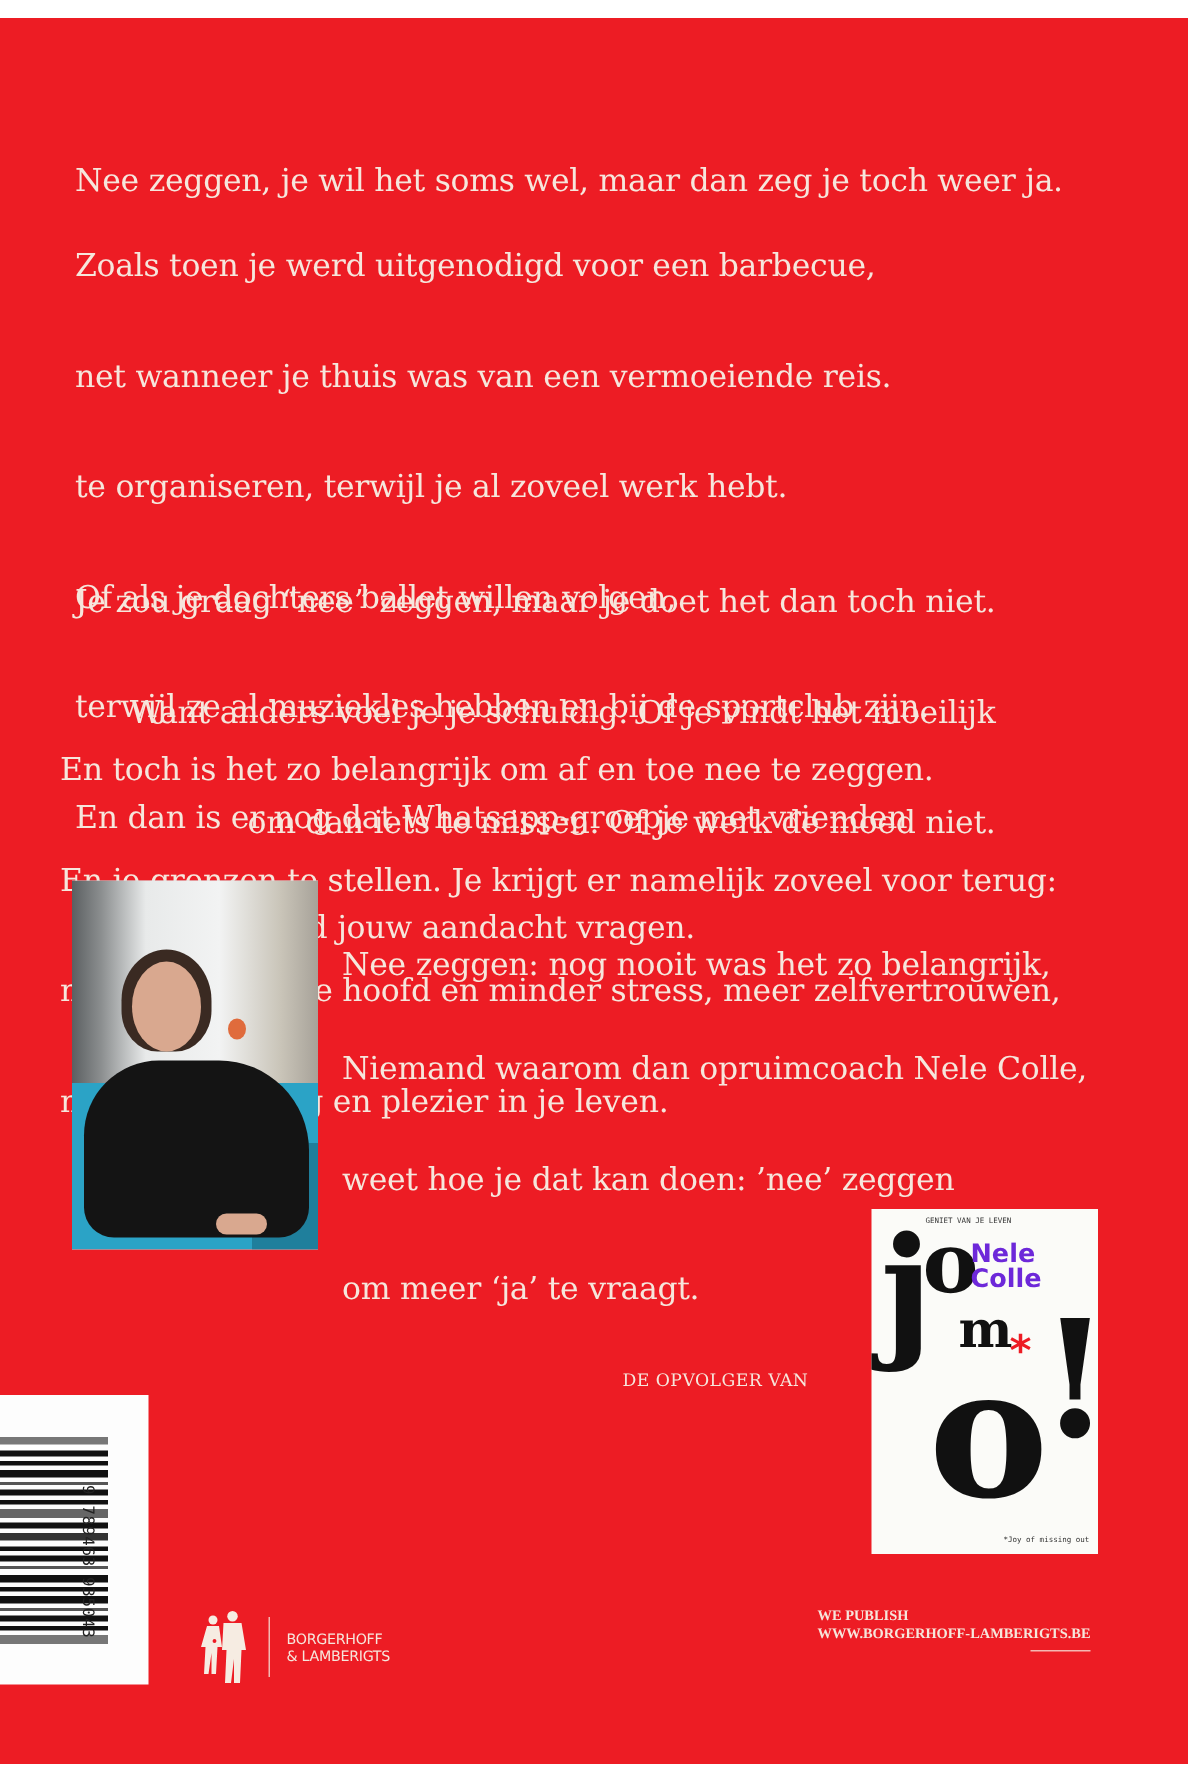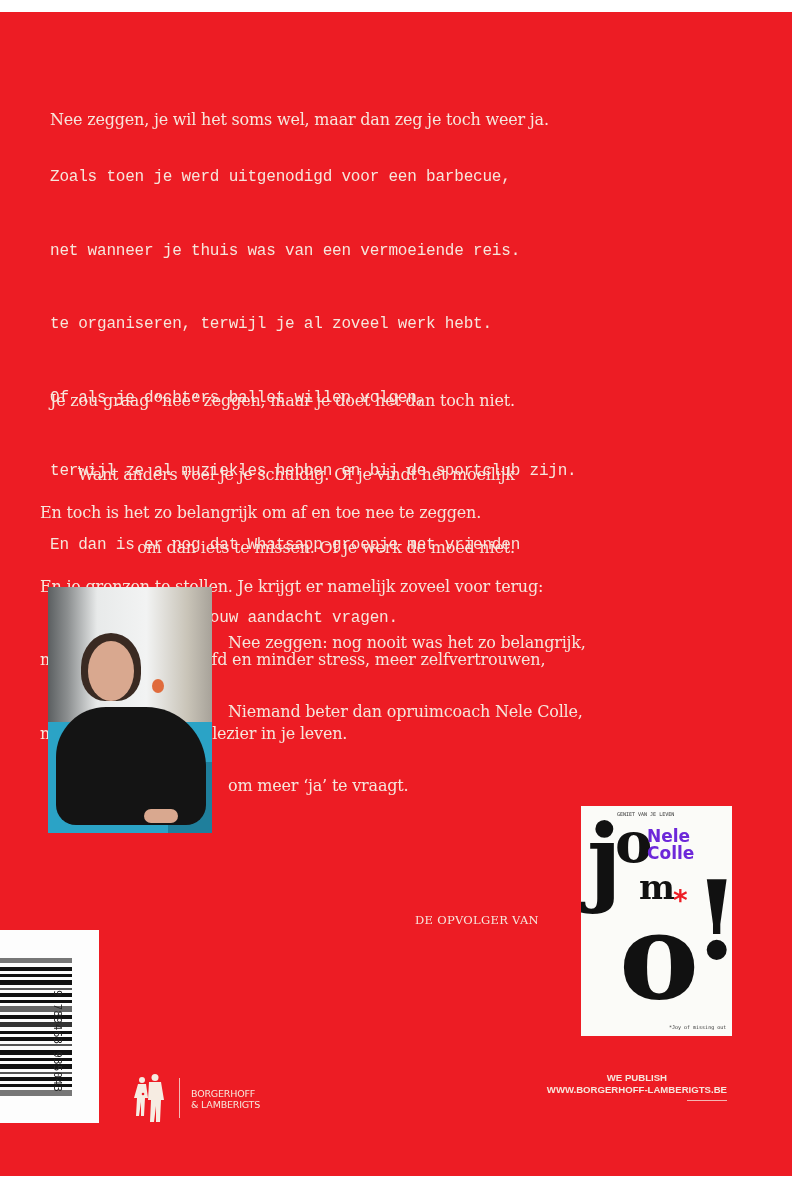--- a/index.html
+++ b/index.html
@@ -1,18 +1,18 @@
 <!DOCTYPE html>
 <html><head>
 <meta charset="utf-8">
 <style>
   html,body{margin:0;padding:0;}
   body{width:792px;height:1188px;background:#ffffff;position:relative;overflow:hidden;}
   .cover{position:absolute;left:0;top:12px;width:792px;height:1164px;background:#ed1c24;}
-  .txt{position:absolute;color:#f6e6dc;font-family:"DejaVu Serif","Liberation Serif",serif;font-size:16px;line-height:24.5px;letter-spacing:-0.2px;white-space:pre;}
+  .txt{position:absolute;color:#f6e6dc;font-family:"DejaVu Serif","Liberation Serif",serif;font-size:21px;line-height:24.5px;letter-spacing:-0.2px;white-space:pre;}
   .p{margin:0;}
   .photo{position:absolute;left:48px;top:587px;width:164px;height:246px;overflow:hidden;background:#d9dcdc;}
   .photo .wall{position:absolute;left:0;top:0;width:164px;height:140px;background:linear-gradient(90deg,#5b5f61 0%,#8c8f90 12%,#e8eaea 30%,#f2f3f3 60%,#c9c4b8 85%,#a7a299 100%);}
   .photo .sofa{position:absolute;left:0;top:135px;width:164px;height:111px;background:#2ba3c6;}
   .photo .sofa2{position:absolute;left:120px;top:175px;width:44px;height:71px;background:#1f7f9c;}
   .photo .body{position:absolute;left:8px;top:120px;width:150px;height:118px;background:#141414;border-radius:50px 60px 20px 20px;}
   .photo .head{position:absolute;left:40px;top:54px;width:46px;height:60px;background:#d9a88f;border-radius:50%;}
   .photo .hair{position:absolute;left:33px;top:46px;width:60px;height:68px;background:#3a2a22;border-radius:50% 50% 40% 40%;}
   .photo .lamp{position:absolute;left:104px;top:92px;width:12px;height:14px;background:#e06b3c;border-radius:50%;}
   .photo .hand{position:absolute;left:96px;top:222px;width:34px;height:14px;background:#d9a88f;border-radius:8px;}
@@ -23,34 +23,34 @@
   .jomo .star{position:absolute;left:92px;top:78px;color:#ed1c24;font-size:28px;font-family:"DejaVu Sans",sans-serif;font-weight:bold;}
   .barcode{position:absolute;left:0;top:930px;width:99px;height:193px;background:#fdfdfd;}
   .bars{position:absolute;left:0;top:28px;width:72px;height:138px;}
   .bars div{position:absolute;left:0;width:72px;background:#111;}
   .bnum{position:absolute;left:64px;top:60px;transform:rotate(90deg);transform-origin:left top;font-family:"DejaVu Sans Mono",monospace;font-size:10.5px;color:#222;white-space:nowrap;letter-spacing:0.5px;}
   .bnum span{display:inline-block;}
   .pub{position:absolute;left:133px;top:1074px;}
   .pub-logo{position:absolute;left:0;top:0;width:36px;height:50px;}
   .pub-sep{position:absolute;left:46px;top:4px;width:1px;height:40px;background:#f4b7b2;}
   .pub-name{position:absolute;left:58px;top:14px;font-family:"DejaVu Sans","Liberation Sans",sans-serif;font-size:9.5px;line-height:11px;color:#f6e6dc;white-space:pre;letter-spacing:-0.2px;}
-  .we{position:absolute;right:65px;top:1072px;text-align:center;font-family:Liberation Sans, sans-serif;font-weight:bold;font-size:9.6px;line-height:12px;color:#f6e6dc;}
+  .we{position:absolute;right:65px;top:1072px;text-align:left;font-family:Liberation Serif, serif;font-weight:bold;font-size:9.6px;line-height:12px;color:#f6e6dc;}
   .we .line{display:block;margin-left:auto;margin-top:4px;width:40px;height:1px;background:#f4b7b2;}
   .opv{position:absolute;left:415px;top:913px;font-family:"DejaVu Serif","Liberation Serif",serif;font-size:11.5px;color:#f6e6dc;letter-spacing:0.3px;white-space:nowrap;}
 </style>
 </head>
 <body>
 
 <div class="cover"></div>
 
 <div class="txt" style="left:50px;top:59px;">
   <p class="p">Nee zeggen, je wil het soms wel, maar dan zeg je toch weer ja.</p>
 </div>
 
-<div class="txt" style="left:50px;top:116px;font-family:Liberation Mono, monospace;">
+<div class="txt" style="left:50px;top:116px;">
   <p class="p">Zoals toen je werd uitgenodigd voor een barbecue,</p>
   <p class="p">net wanneer je thuis was van een vermoeiende reis.</p>
   <p class="p">te organiseren, terwijl je al zoveel werk hebt.</p>
   <p class="p">Of als je dochters ballet willen volgen,</p>
   <p class="p">terwijl ze al muziekles hebben en bij de sportclub zijn.</p>
   <p class="p">En dan is er nog dat Whatsapp-groepje met vrienden</p>
   <p class="p">die voortdurend jouw aandacht vragen.</p>
 </div>
 
 <div class="txt" style="left:50px;top:340px;text-align:right;">
@@ -74,21 +74,22 @@
   <div class="body"></div>
   <div class="hair"></div>
   <div class="head"></div>
   <div class="hand"></div>
 </div>
 
 <div class="txt" style="left:228px;top:582px;">
   <p class="p">Nee zeggen: nog nooit was het zo belangrijk,</p>
 </div>
 <div class="txt" style="left:228px;top:651px;">
-  <p class="p">Niemand beter dan opruimcoach Nele Colle,</p>
+  <p class="p">Niemand waarom dan opruimcoach Nele Colle,</p>
+  <p class="p">weet hoe je dat kan doen: ’nee’ zeggen</p>
   <p class="p">om meer ‘ja’ te vraagt.</p>
 </div>
 
 <div class="opv">DE OPVOLGER VAN</div>
 
 <div class="jomo">
   <div class="small" style="left:36px;top:5px;">GENIET VAN JE LEVEN</div>
   <div class="big" style="left:6px;top:6px;font-size:96px;line-height:96px;">j</div>
   <div class="big" style="left:34px;top:8px;font-size:56px;line-height:56px;">o</div>
   <div class="author">

